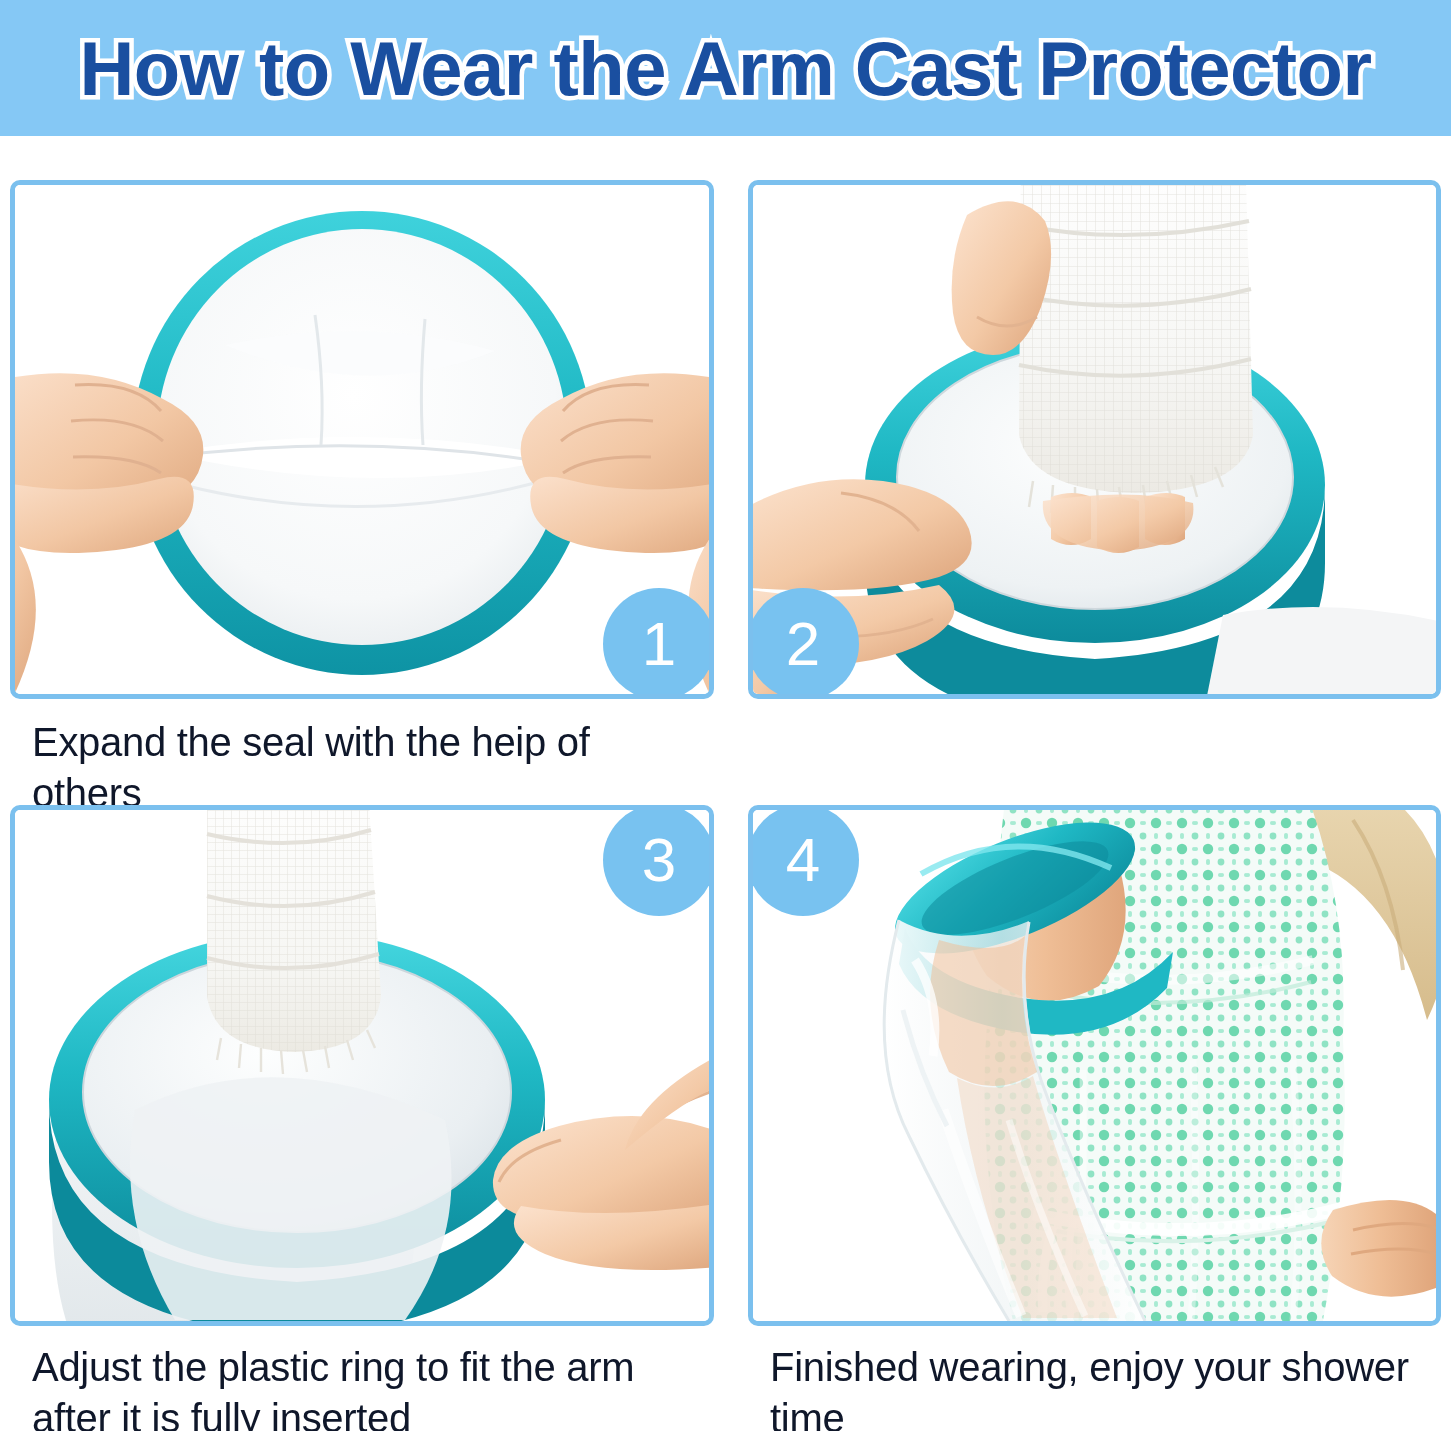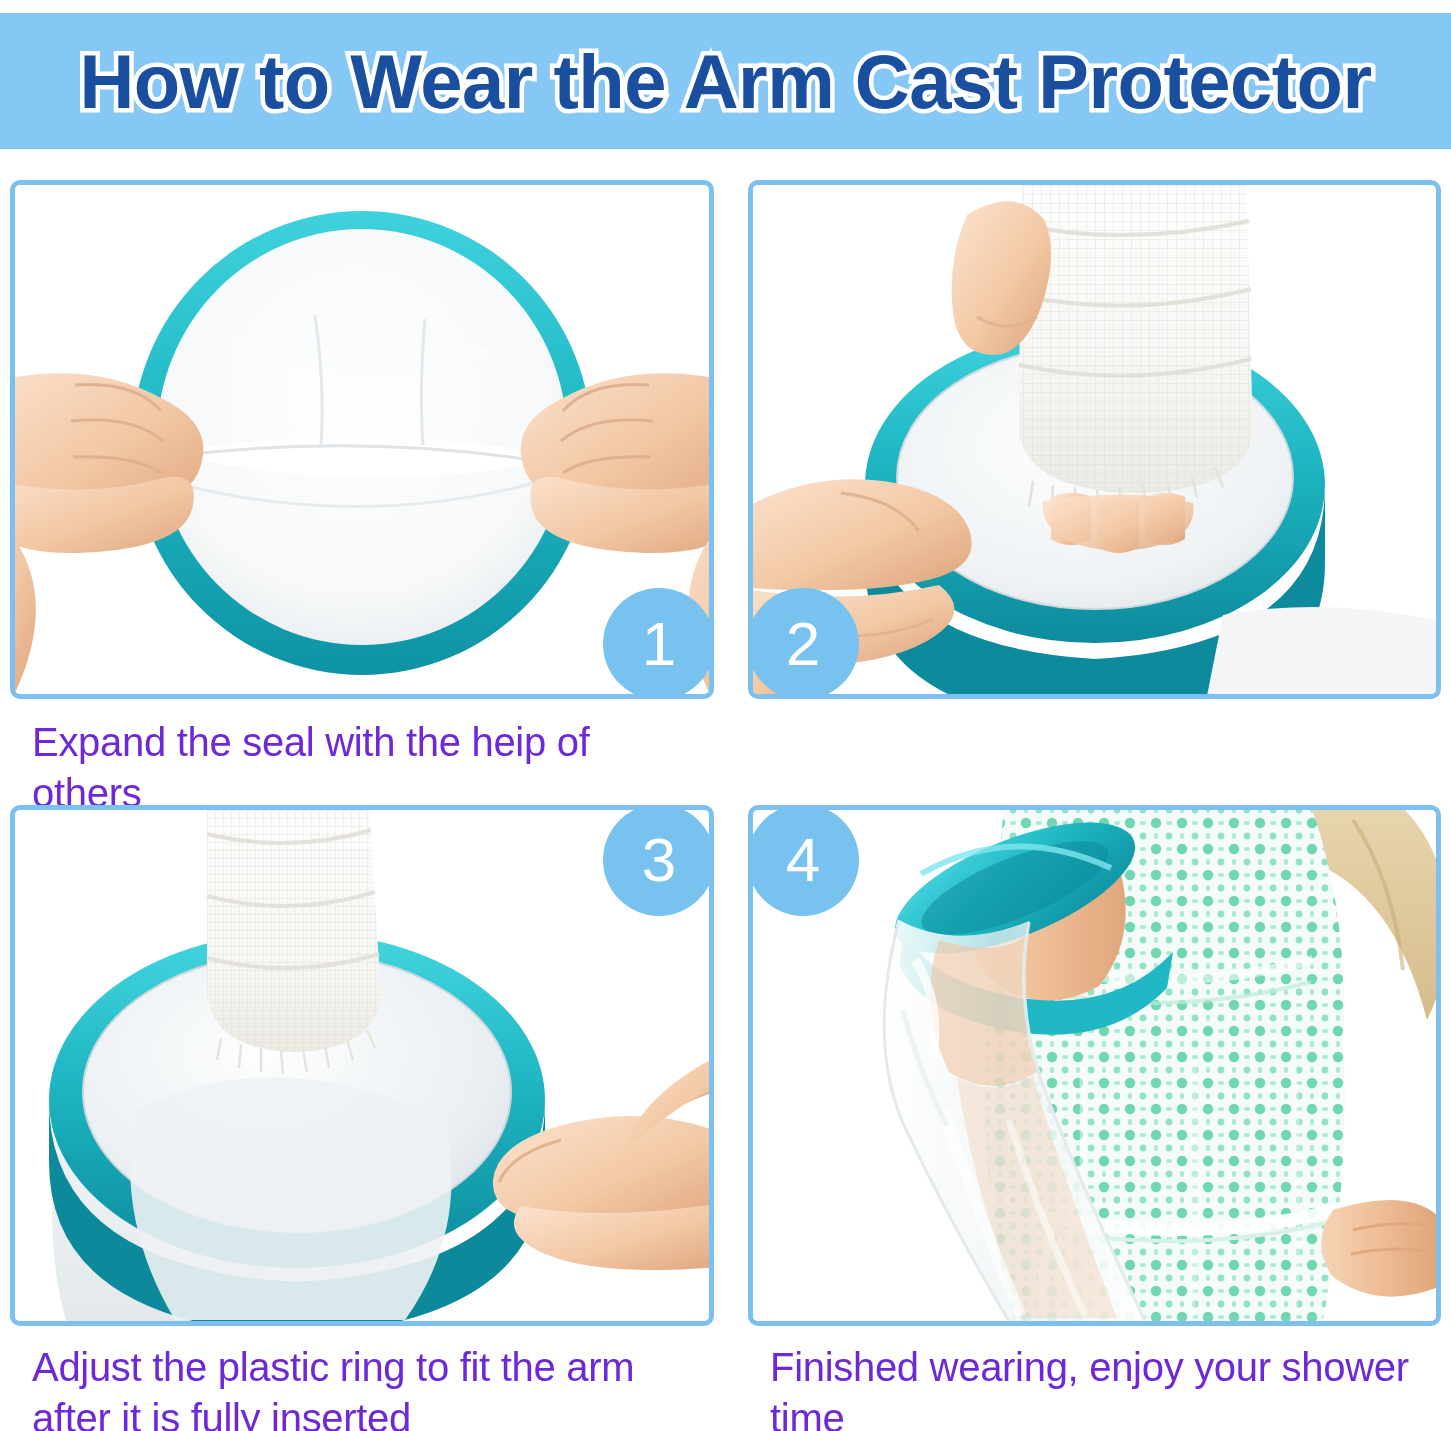--- a/index.html
+++ b/index.html
@@ -5,21 +5,21 @@
   * { margin:0; padding:0; box-sizing:border-box; }
   html,body { background:#ffffff; }
   body {
     width:1451px; height:1431px;
     font-family:"Liberation Sans","DejaVu Sans",sans-serif;
     position:relative; overflow:hidden;
   }
 
   
   .banner {
-    position:absolute; left:0; top:13px; width:1451px; height:136px;
+    position:absolute; left:0; top:0; width:1451px; height:136px;
     background:#85C8F5;
     display:flex; align-items:center; justify-content:center;
   }
   .banner-title {
     font-size:76px; font-weight:bold; letter-spacing:-0.5px;
     color:#1A4FA0; white-space:nowrap;
     -webkit-text-stroke:9px #ffffff;
     paint-order:stroke fill;
     text-shadow:0 0 1px #fff;
   }
@@ -57,21 +57,21 @@
   }
   .badge-1 { right:-6px; bottom:-6px; }
   .badge-2 { left:-6px;  bottom:-6px; }
   .badge-3 { right:-6px; top:-6px; }
   .badge-4 { left:-6px;  top:-6px; }
 
   
   .caption {
     margin-top:18px;
     font-size:40px; line-height:1.28;
-    color:#6d28d9; letter-spacing:-0.3px;
+    color:#0f172a; letter-spacing:-0.3px;
     padding-left:22px; padding-right:8px;
   }
   .cell-3 .caption, .cell-4 .caption { margin-top:16px; }
 </style>
 </head>
 <body>
 
 <div class="banner">
   <div class="banner-title">How to Wear the Arm Cast Protector</div>
 </div>

